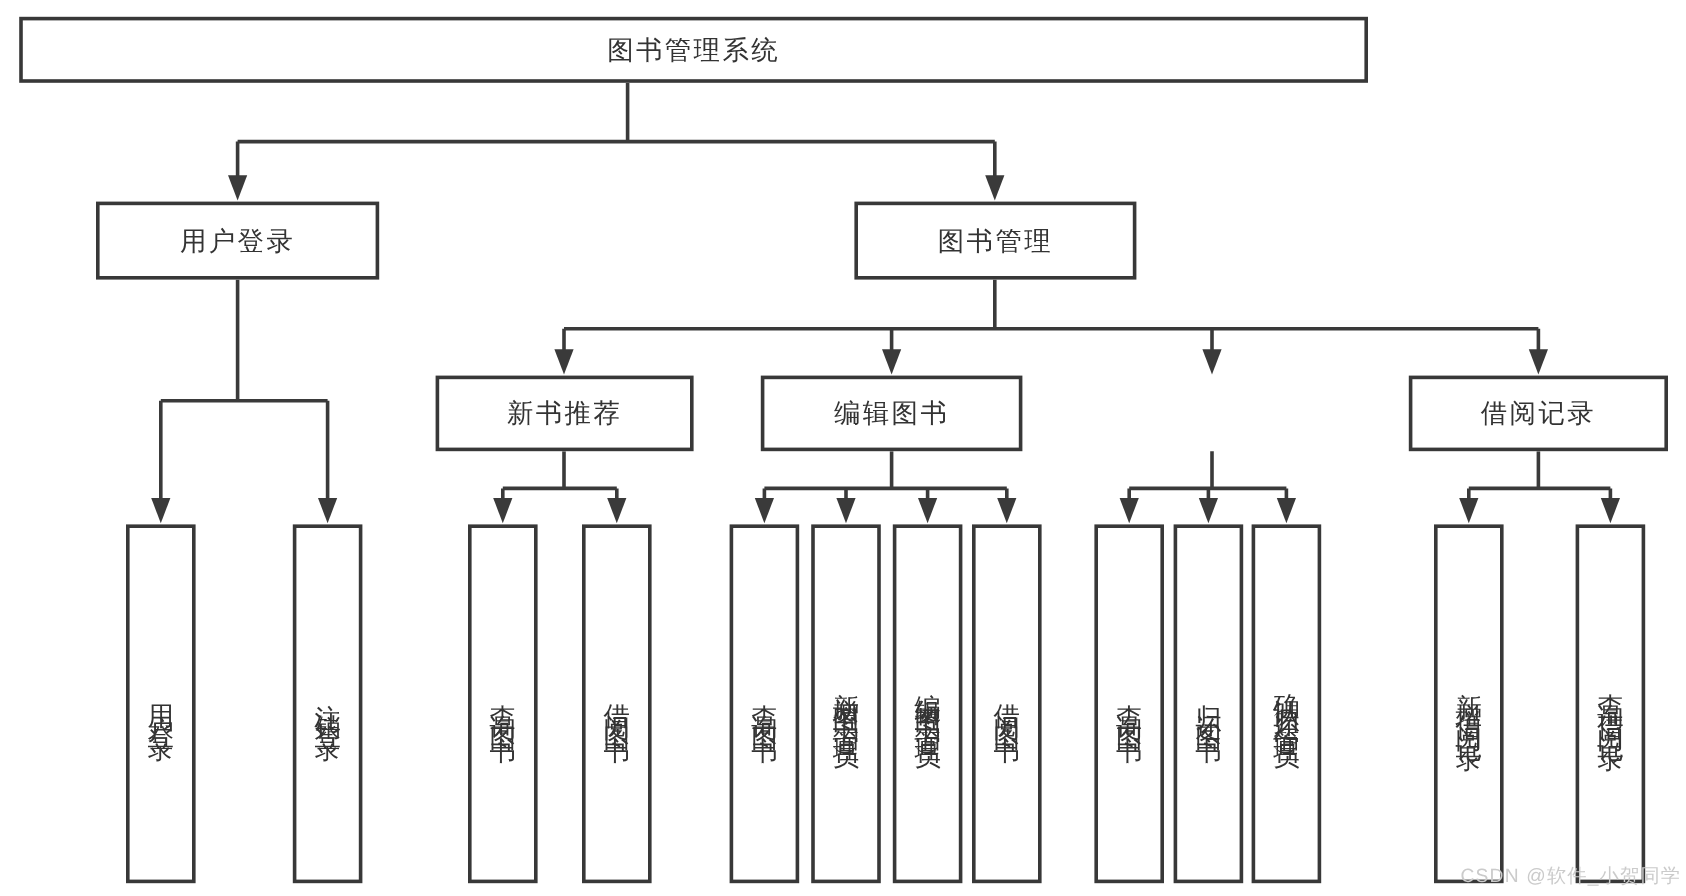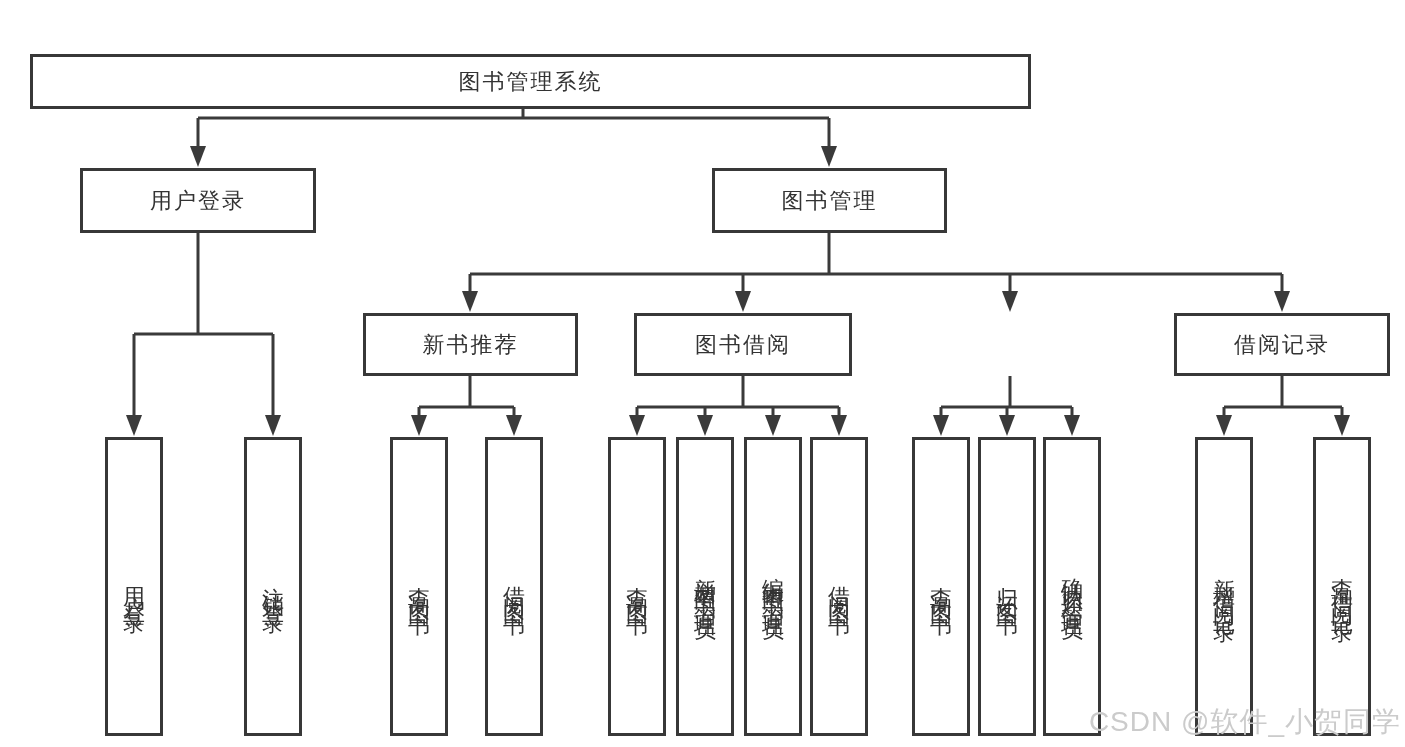--- a/index.html
+++ b/index.html
@@ -28,21 +28,21 @@
     text-orientation:mixed;
     letter-spacing:9px;
     line-height:1;
   }
   .leaf .vlabel.long{letter-spacing:6px;}
   .leaf .vlabel.medium{letter-spacing:9px;}
   .watermark{
     position:absolute;
     right:4px;bottom:6px;
     z-index:3;
-    font-size:28px;
+    font-size:16px;
     letter-spacing:1px;
     color:var(--watermark,#cbcbcb);
   }
 </style>
 </head>
 <body>
 
 <div class="canvas" style="--border: #383838; --text: #333333; --watermark: #cbcbcb; --bg: #ffffff;">
 
   <svg class="connectors" width="1405" height="747" viewBox="0 0 1405 747">
@@ -78,36 +78,36 @@
       <polygon points="765,415 781,415 773,436"></polygon>
       <polygon points="831,415 847,415 839,436"></polygon>
       <polygon points="933,415 949,415 941,436"></polygon>
       <polygon points="999,415 1015,415 1007,436"></polygon>
       <polygon points="1064,415 1080,415 1072,436"></polygon>
       <polygon points="1216,415 1232,415 1224,436"></polygon>
       <polygon points="1334,415 1350,415 1342,436"></polygon>
     </g>
   </svg>
 
-  <div class="box" style="left:30px;top:14px;width:1001px;height:55px;margin-top:40px;">
+  <div class="box" style="left:16px;top:14px;width:1124px;height:55px;">
     <span>图书管理系统</span>
   </div>
 
   <div class="box" style="left:80px;top:168px;width:236px;height:65px;">
     <span>用户登录</span>
   </div>
   <div class="box" style="left:712px;top:168px;width:235px;height:65px;">
     <span>图书管理</span>
   </div>
 
   <div class="box" style="left:363px;top:313px;width:215px;height:63px;">
     <span>新书推荐</span>
   </div>
   <div class="box" style="left:634px;top:313px;width:218px;height:63px;">
-    <span>图书借阅</span>
+    <span>编辑图书</span>
   </div>
   <div class="box" style="left:1174px;top:313px;width:216px;height:63px;">
     <span>借阅记录</span>
   </div>
 
   <div class="box leaf" style="left:105px;top:437px;width:58px;height:299px;">
     <span class="vlabel">用户登录</span>
   </div>
   <div class="box leaf" style="left:244px;top:437px;width:58px;height:299px;">
     <span class="vlabel">注销登录</span>

